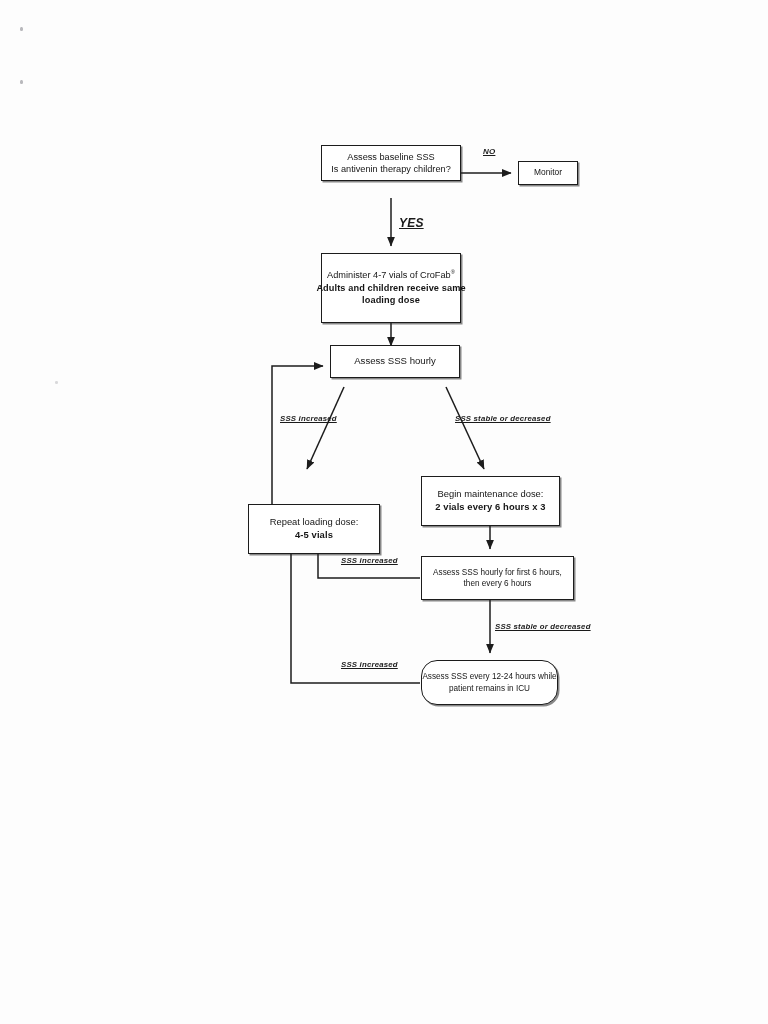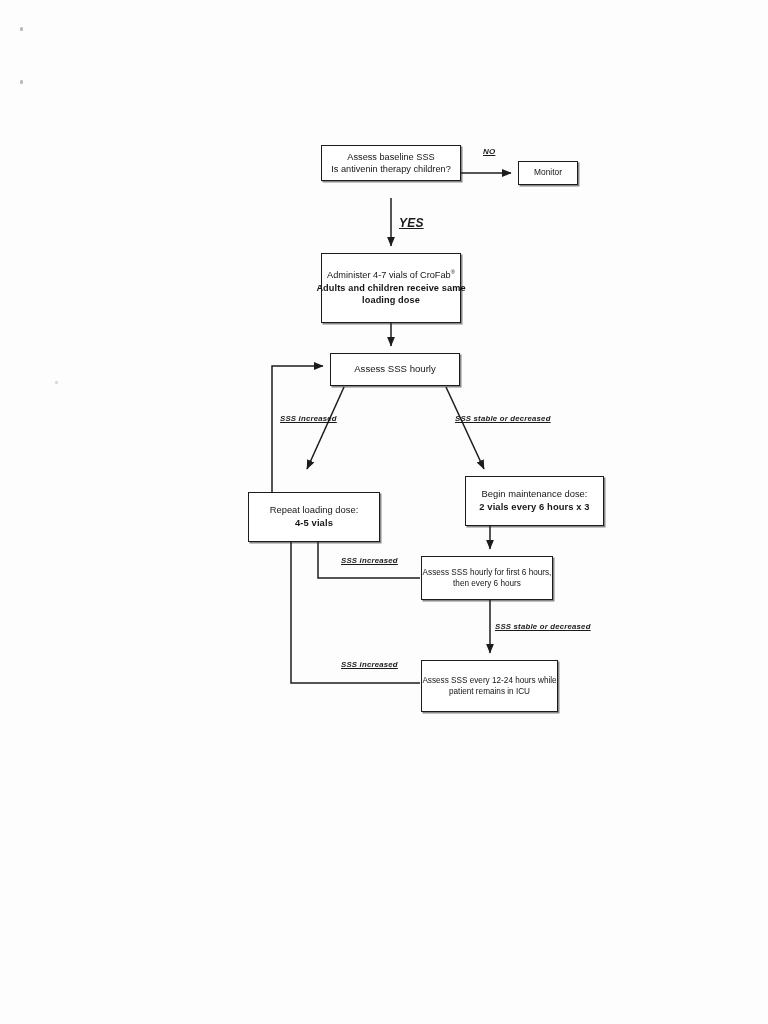--- a/index.html
+++ b/index.html
@@ -110,40 +110,40 @@
   <div class="node-box" style="left:518px; top:161px; width:60px; height:24px; font-size:8.4px;">
     <span class="node-line ln-normal">Monitor</span>
   </div>
 
   <div class="node-box" style="left:321px; top:253px; width:140px; height:70px; font-size:9.2px;">
     <span class="node-line ln-normal"><span>Administer 4-7 vials of CroFab</span><span class="sup">®</span></span>
     <span class="node-line ln-italic">Adults and children receive same</span>
     <span class="node-line ln-italic">loading dose</span>
   </div>
 
-  <div class="node-box" style="left:330px; top:353px; width:130px; height:33px; font-size:9.6px;">
+  <div class="node-box" style="left:330px; top:345px; width:130px; height:33px; font-size:9.6px;">
     <span class="node-line ln-normal">Assess SSS hourly</span>
   </div>
 
-  <div class="node-box" style="left:248px; top:492px; width:132px; height:50px; font-size:9.4px;">
+  <div class="node-box" style="left:248px; top:504px; width:132px; height:50px; font-size:9.4px;">
     <span class="node-line ln-normal">Repeat loading dose:</span>
     <span class="node-line ln-italic">4-5 vials</span>
   </div>
 
-  <div class="node-box" style="left:421px; top:476px; width:139px; height:50px; font-size:9.4px;margin-left:44px;">
+  <div class="node-box" style="left:421px; top:476px; width:139px; height:50px; font-size:9.4px;">
     <span class="node-line ln-normal">Begin maintenance dose:</span>
     <span class="node-line ln-italic">2 vials every 6 hours x 3</span>
   </div>
 
-  <div class="node-box" style="left:421px; top:556px; width:132px; height:44px; font-size:8.2px;">
+  <div class="node-box" style="left:421px; top:556px; width:153px; height:44px; font-size:8.2px;">
     <span class="node-line ln-normal">Assess SSS hourly for first 6 hours,</span>
     <span class="node-line ln-normal">then every 6 hours</span>
   </div>
 
-  <div class="node-box" style="left:421px; top:660px; width:137px; height:52px; font-size:8.2px;">
+  <div class="node-box" style="left:421px; top:660px; width:137px; height:45px; font-size:8.2px;border-radius:16px;">
     <span class="node-line ln-normal">Assess SSS every 12-24 hours while</span>
     <span class="node-line ln-normal">patient remains in ICU</span>
   </div>
 
   <div class="edge-label" style="left:483px; top:147px; font-size:8px;">NO</div>
 
   <div class="edge-label" style="left:399px; top:216px; font-size:12px;">YES</div>
 
   <div class="edge-label" style="left:280px; top:414px; font-size:7.8px;">SSS increased</div>
 

